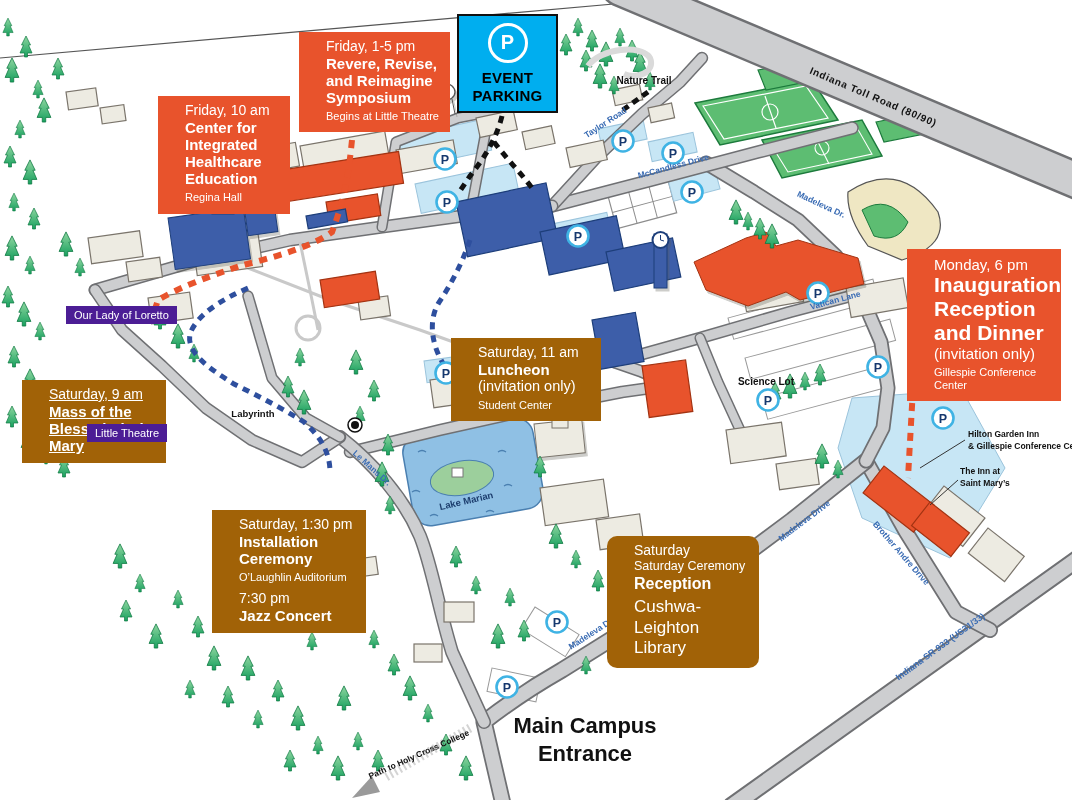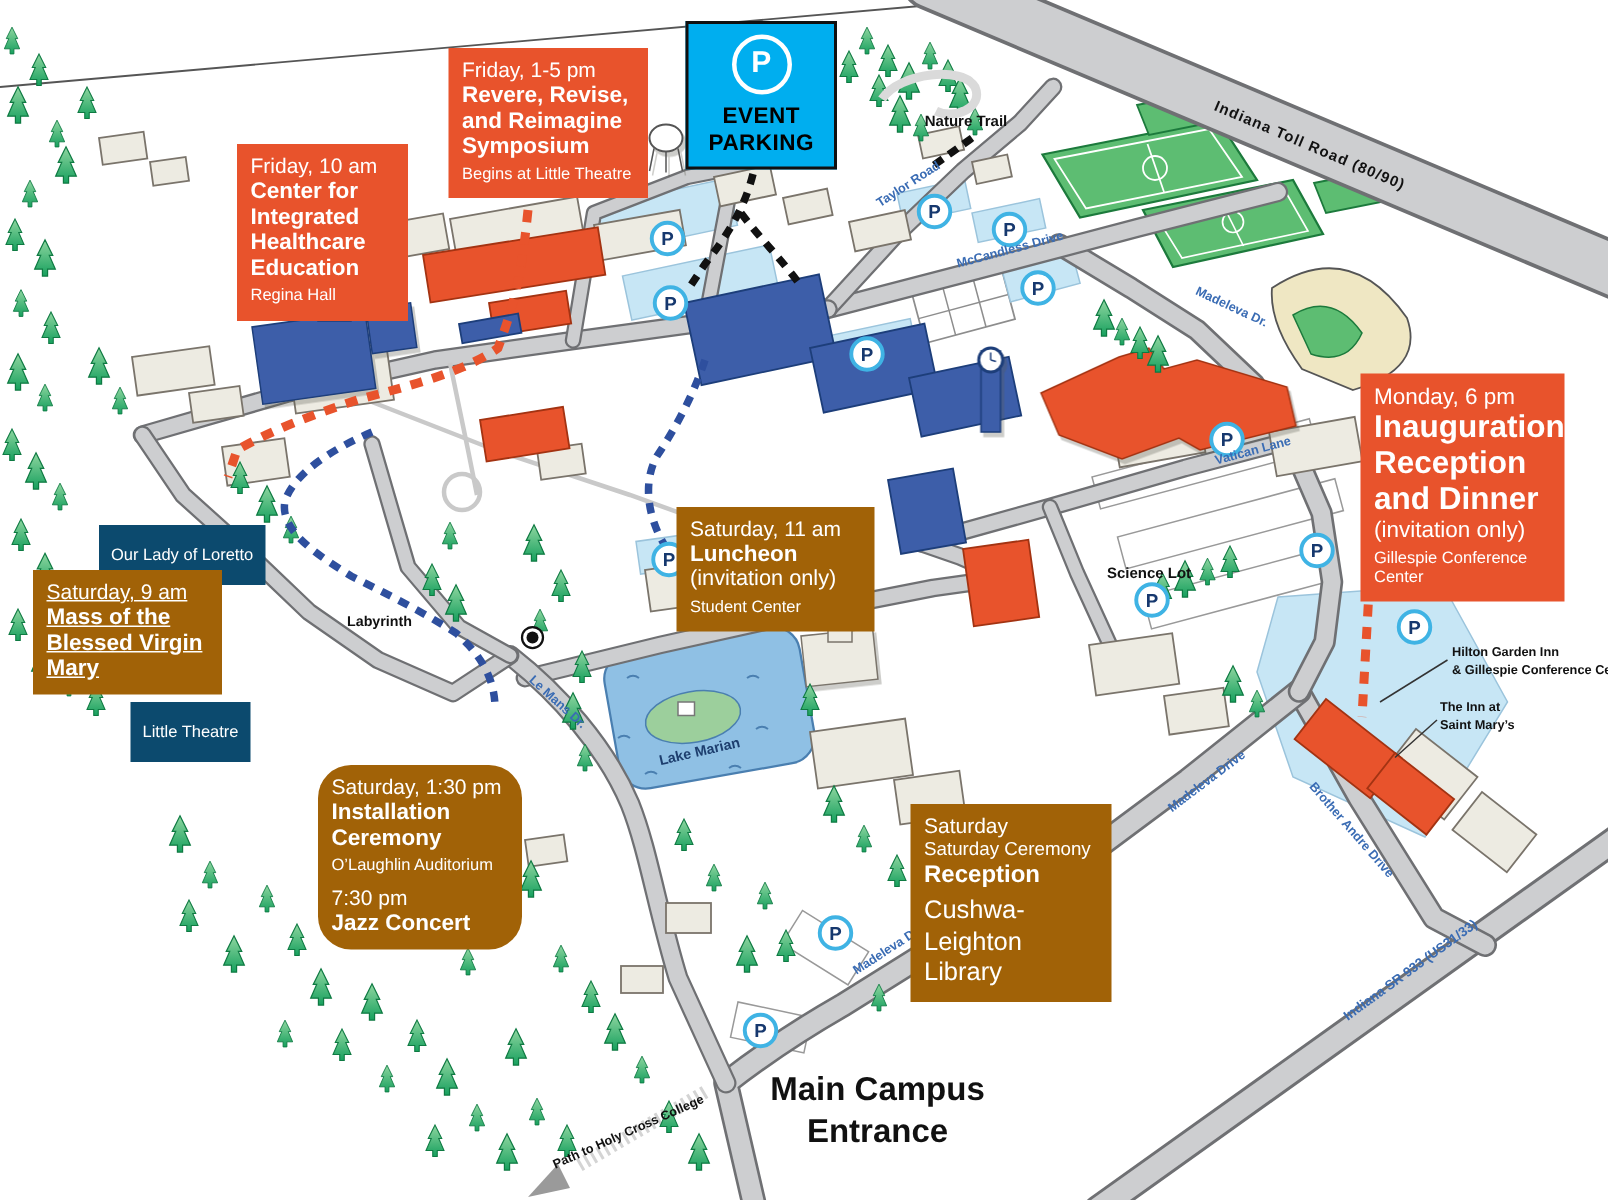--- a/index.html
+++ b/index.html
@@ -3,32 +3,32 @@
 <meta charset="utf-8">
 <style>
   html,body{margin:0;padding:0;background:#fff;}
   .stage{position:relative;width:1072px;height:800px;background:#fff;overflow:hidden;
          font-family:"Liberation Sans",sans-serif;}
   svg{position:absolute;left:0;top:0;font-family:"Liberation Sans",sans-serif;}
   .rlab{font-weight:bold;fill:#3A6CB4;}
   .blab{font-weight:bold;fill:#111;}
   .bld-custom{filter:drop-shadow(2px 3px 0 rgba(90,90,80,.3));}
   
-  .callout{position:absolute;color:#fff;padding:7px 9px 9px 9px;line-height:1.14;z-index:5;}
+  .callout{position:absolute;color:#fff;padding:7px 9px 9px 27px;line-height:1.14;z-index:5;}
   .callout .t{display:block;font-size:14px;}
   .callout .ti{display:block;font-size:15px;font-weight:bold;}
   .callout .no{display:block;font-size:14.5px;}
   .callout .lo{display:block;font-size:11px;margin-top:4px;line-height:1.2;}
   .callout .sub{display:block;font-size:12.5px;}
   .callout .gap{margin-top:7px;}
   .orange{background:#E8532C;}
   .bluebox{background:#a16207;margin-top:44px;}
   .big .t{font-size:15px;}.big .ti{font-size:21px;}.big .no{font-size:15px;}
-  .tag{position:absolute;background:#0c4a6e;color:#fff;font-size:11px;padding:14px 8px;
-       z-index:5;white-space:nowrap;margin-top:44px;}
+  .tag{position:absolute;background:#4c1d95;color:#fff;font-size:11px;padding:3px 8px;
+       z-index:5;white-space:nowrap;}
   
   .ep{position:absolute;left:457px;top:14px;width:101px;height:99px;background:#00AEEF;
       border:2px solid #101010;box-sizing:border-box;display:flex;flex-direction:column;
       align-items:center;justify-content:center;gap:6px;z-index:6;}
   .ep .pc{width:34px;height:34px;border:3px solid #fff;border-radius:50%;display:flex;
       align-items:center;justify-content:center;font-weight:bold;font-size:20px;color:#fff;}
   .ep .lbl{font-weight:bold;font-size:15px;color:#000000;line-height:1.18;text-align:center;letter-spacing:.3px;}
 </style>
 </head>
 <body>
@@ -460,28 +460,28 @@
 
 <div class="tag" style="left:87px;top:424px;">Little Theatre</div>
 
 <div class="callout bluebox" style="left:451px;top:294px;width:114px;">
   <span class="t">Saturday, 11 am</span>
   <span class="ti">Luncheon</span>
   <span class="no">(invitation only)</span>
   <span class="lo">Student Center</span>
 </div>
 
-<div class="callout bluebox" style="left:212px;top:466px;width:118px;border-radius:22px;">
+<div class="callout bluebox" style="left:212px;top:466px;width:118px;">
   <span class="t">Saturday, 1:30 pm</span>
   <span class="ti">Installation Ceremony</span>
   <span class="lo">O’Laughlin Auditorium</span>
   <span class="t gap">7:30 pm</span>
   <span class="ti">Jazz Concert</span>
 </div>
 
-<div class="callout bluebox" style="left:607px;top:492px;width:116px;">
+<div class="callout bluebox" style="left:607px;top:492px;width:116px;border-radius:10px;">
   <span class="t">Saturday</span>
   <span class="sub">Saturday Ceremony</span>
   <span class="ti" style="font-size:16px;margin-top:2px;">Reception</span>
   <span class="lo" style="font-weight:normal;font-size:17px;">Cushwa-Leighton Library</span>
 </div>
 
 </div>
 
 </body></html>

